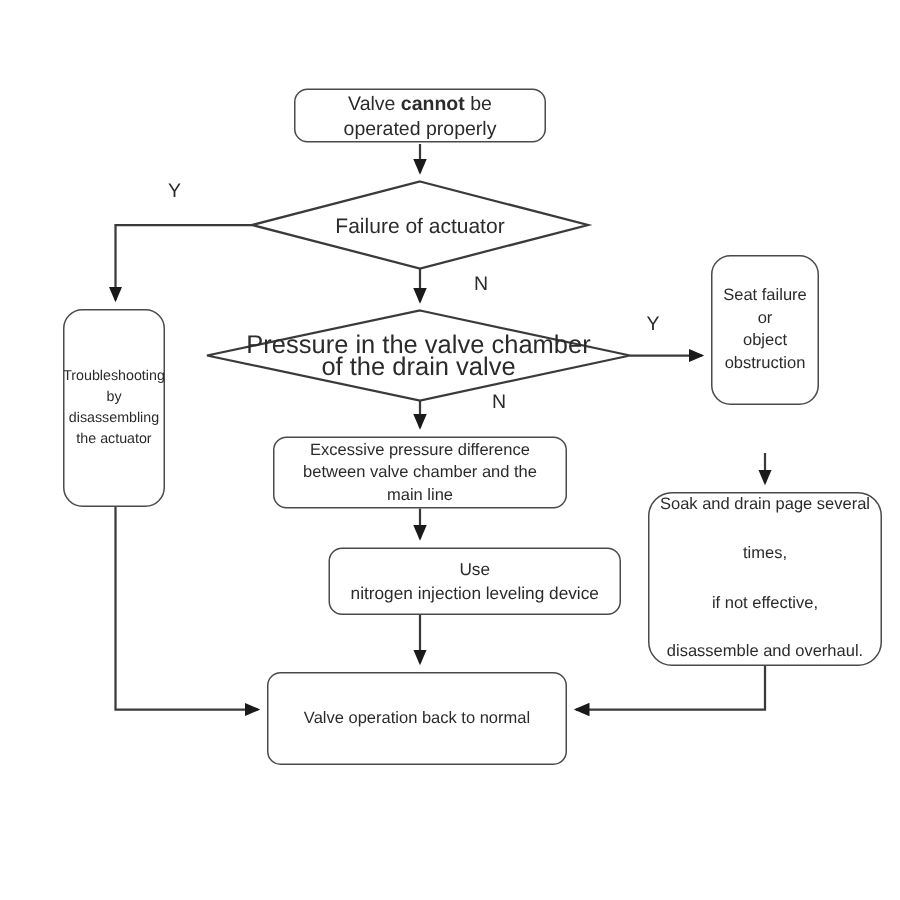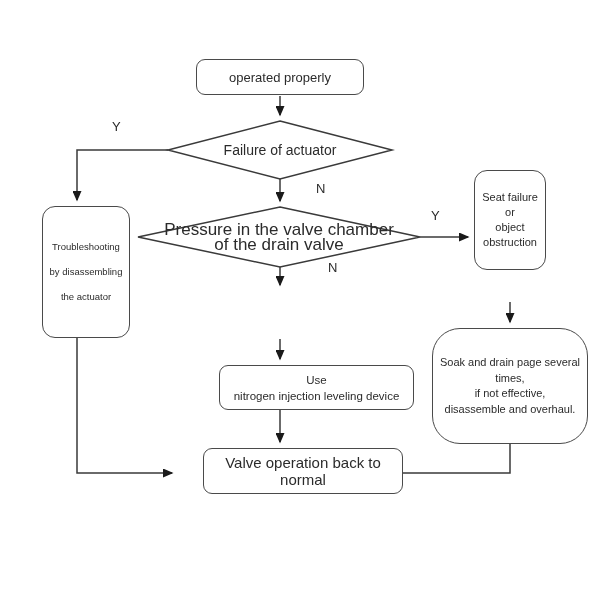--- a/index.html
+++ b/index.html
@@ -17,26 +17,26 @@
   .diamond-label {
     position:absolute; display:flex; flex-direction:column; 
     justify-content:center; text-align:center; z-index:2;
   }
   .edge-label { position:absolute; font-size:13px; color:#2b2b2b; z-index:3; }
 
   .node-start { left:196px; top:59px; width:168px; height:36px; font-size:13px; line-height:17px; }
   .node-start b { font-weight:700; }
   .d1-label { left:168px; top:121px; width:224px; height:58px; font-size:14px; }
   .d2-label { left:138px; top:207px; width:282px; height:60px; font-size:17px; line-height:15px; }
-  .node-troubleshooting { left:42px; top:206px; width:88px; height:132px; font-size:9.5px; line-height:14px; border-radius:13px;gap:11px; }
+  .node-troubleshooting { left:42px; top:206px; width:68px; height:132px; font-size:9.5px; line-height:14px; border-radius:13px; }
   .node-seat { left:474px; top:170px; width:72px; height:100px; font-size:11px; line-height:15px; border-radius:13px; }
   .node-excessive { left:182px; top:291px; width:196px; height:48px; font-size:11px; line-height:15px; }
   .node-nitrogen { left:183px; top:365px; width:195px; height:45px; font-size:11.5px; line-height:16px;margin-left:36px; }
-  .node-soak { left:432px; top:328px; width:156px; height:116px; font-size:11px; line-height:15.5px; border-radius:28px; }
-  .node-normal { left:178px; top:448px; width:200px; height:46px; font-size:15px;margin-left:25px; }
+  .node-soak { left:432px; top:328px; width:156px; height:116px; font-size:11px; line-height:15.5px; border-radius:16px;justify-content:space-between; }
+  .node-normal { left:178px; top:448px; width:200px; height:62px; font-size:11px; }
 
   .lbl-y-left  { left:112px; top:119px; }
   .lbl-n-1     { left:316px; top:181px; }
   .lbl-y-right { left:431px; top:208px; }
   .lbl-n-2     { left:328px; top:260px; }
 </style>
 </head>
 <body>
 
 <div class="canvas">
@@ -59,20 +59,21 @@
       <path d="M510,302 L510,322" marker-end="url(#arrow)"></path>
       <path d="M510,444 L510,473 L384,473" marker-end="url(#arrow)"></path>
     </g>
     <g fill="#ffffff" stroke="#3a3a3a" stroke-width="1.5">
       <polygon points="280,121 392,150 280,179 168,150"></polygon>
       <polygon points="280,207 420,237 280,267 138,237"></polygon>
     </g>
   </svg>
 
   <div class="node node-start">
+    <div><span>Valve </span><b>cannot</b><span> be</span></div>
     <div>operated properly</div>
   </div>
 
   <div class="diamond-label d1-label">
     <div>Failure of actuator</div>
   </div>
 
   <div class="diamond-label d2-label">
     <div>Pressure in the valve chamber</div>
     <div>of the drain valve</div>
@@ -84,20 +85,25 @@
     <div>the actuator</div>
   </div>
 
   <div class="node node-seat">
     <div>Seat failure</div>
     <div>or</div>
     <div>object</div>
     <div>obstruction</div>
   </div>
 
+  <div class="node node-excessive">
+    <div>Excessive pressure difference</div>
+    <div>between  valve chamber and the</div>
+    <div>main line</div>
+  </div>
 
   <div class="node node-nitrogen">
     <div>Use</div>
     <div>nitrogen injection leveling device</div>
   </div>
 
   <div class="node node-soak">
     <div>Soak and drain page several</div>
     <div>times,</div>
     <div>if not effective,</div>

